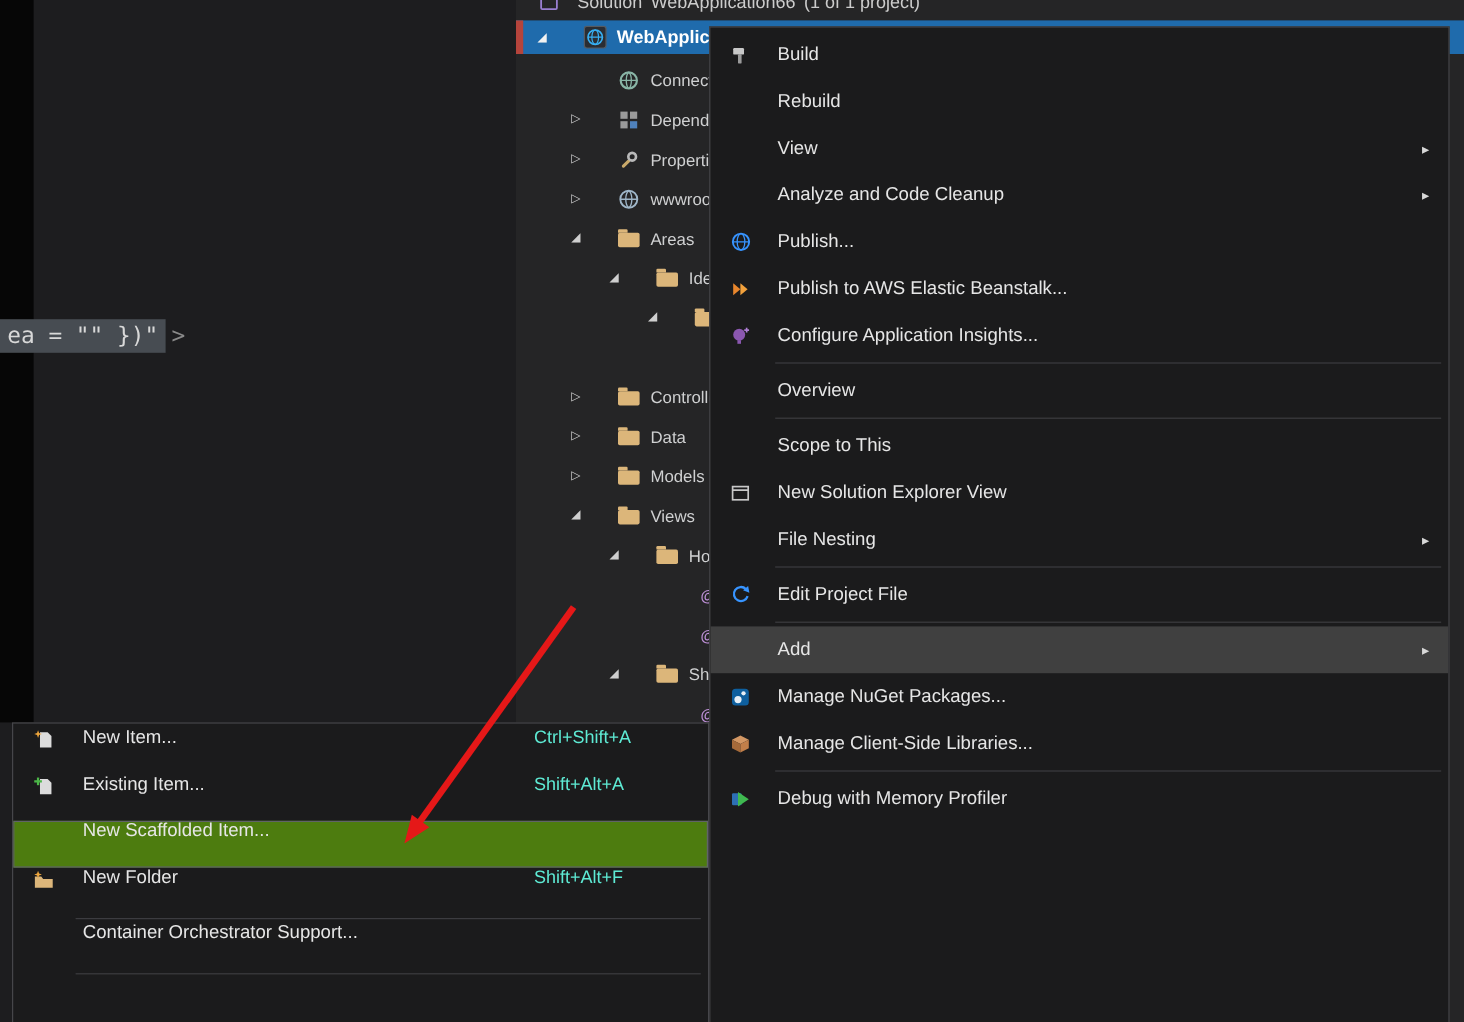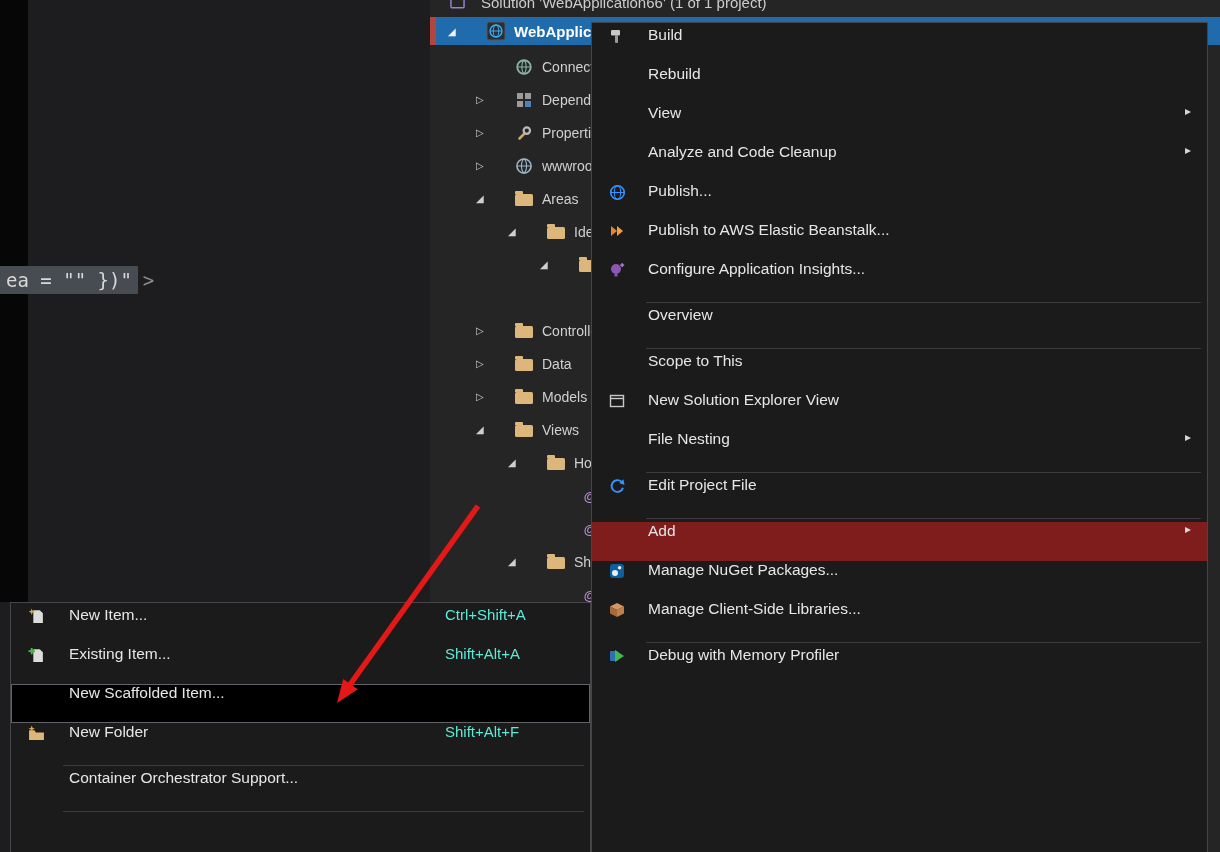--- a/index.html
+++ b/index.html
@@ -28,34 +28,34 @@
   #project-row{position:absolute;left:0;width:100%;height:28px;top:17px;background:#1f6bac;
     display:flex;align-items:center;padding-left:18px;box-sizing:border-box}
   #project-row .paccent{position:absolute;left:0;top:0;width:6px;height:100%;background:#b5443c}
   #project-row .exp{width:38px;min-width:38px;color:#f2f2f2;font-size:10px}
   #project-row .plabel{margin-left:8px;color:#ffffff;font-weight:bold;font-size:15px;white-space:nowrap}
   #solution-header{top:-13px;padding-left:20px;font-size:15px;color:#cccccc}
   #solution-header svg{margin-right:8px}
   
   #context-menu{position:absolute;left:591px;top:22px;width:617px;height:832px;background:#1b1b1c;
     border:1px solid #46464a;box-sizing:border-box;padding-top:3px;z-index:5;overflow:hidden}
-  .mi{height:39px;display:flex;color:#e6e6e6;font-size:15.5px;
+  .mi{height:39px;display:flex;align-items:center;color:#e6e6e6;font-size:15.5px;
     padding-left:10px;position:relative;white-space:nowrap}
   .mi .ico{width:30px;min-width:30px;height:20px;margin-right:16px;display:flex;align-items:center;justify-content:center}
   .mi .arrow{position:absolute;right:16px;color:#d8d8d8;font-size:12px}
-  .mi.hl{background:#7f1d1d}
+  .mi.hl{background:#404040}
   .msep{height:1px;background:#3c3c40;margin:3px 6px 3px 54px}
   
   #add-submenu{position:absolute;left:10px;top:602px;width:581px;height:252px;background:#1b1b1c;
     border:1px solid #46464a;box-sizing:border-box;padding-top:3px;z-index:6;overflow:hidden}
   .si{height:39px;display:flex;color:#e6e6e6;font-size:15.5px;
     padding-left:10px;position:relative;white-space:nowrap}
   .si .ico{width:30px;min-width:30px;height:20px;margin-right:18px;display:flex;align-items:center;justify-content:center}
   .si .shortcut{position:absolute;left:434px;color:#5eead4;font-size:15px}
-  .si.hl2{background:#000000;outline:1px solid #606368;outline-offset:-1px}
+  .si.hl2{background:#4d7c0f;outline:1px solid #606368;outline-offset:-1px}
   .ssep{height:1px;background:#3c3c40;margin:3px 6px 3px 52px}
   
   #annotation{position:absolute;left:0;top:0;z-index:9;pointer-events:none}
 </style>
 </head>
 <body>
 
 <div id="editor">
   <div class="gutter"></div>
   <div id="code-line">

